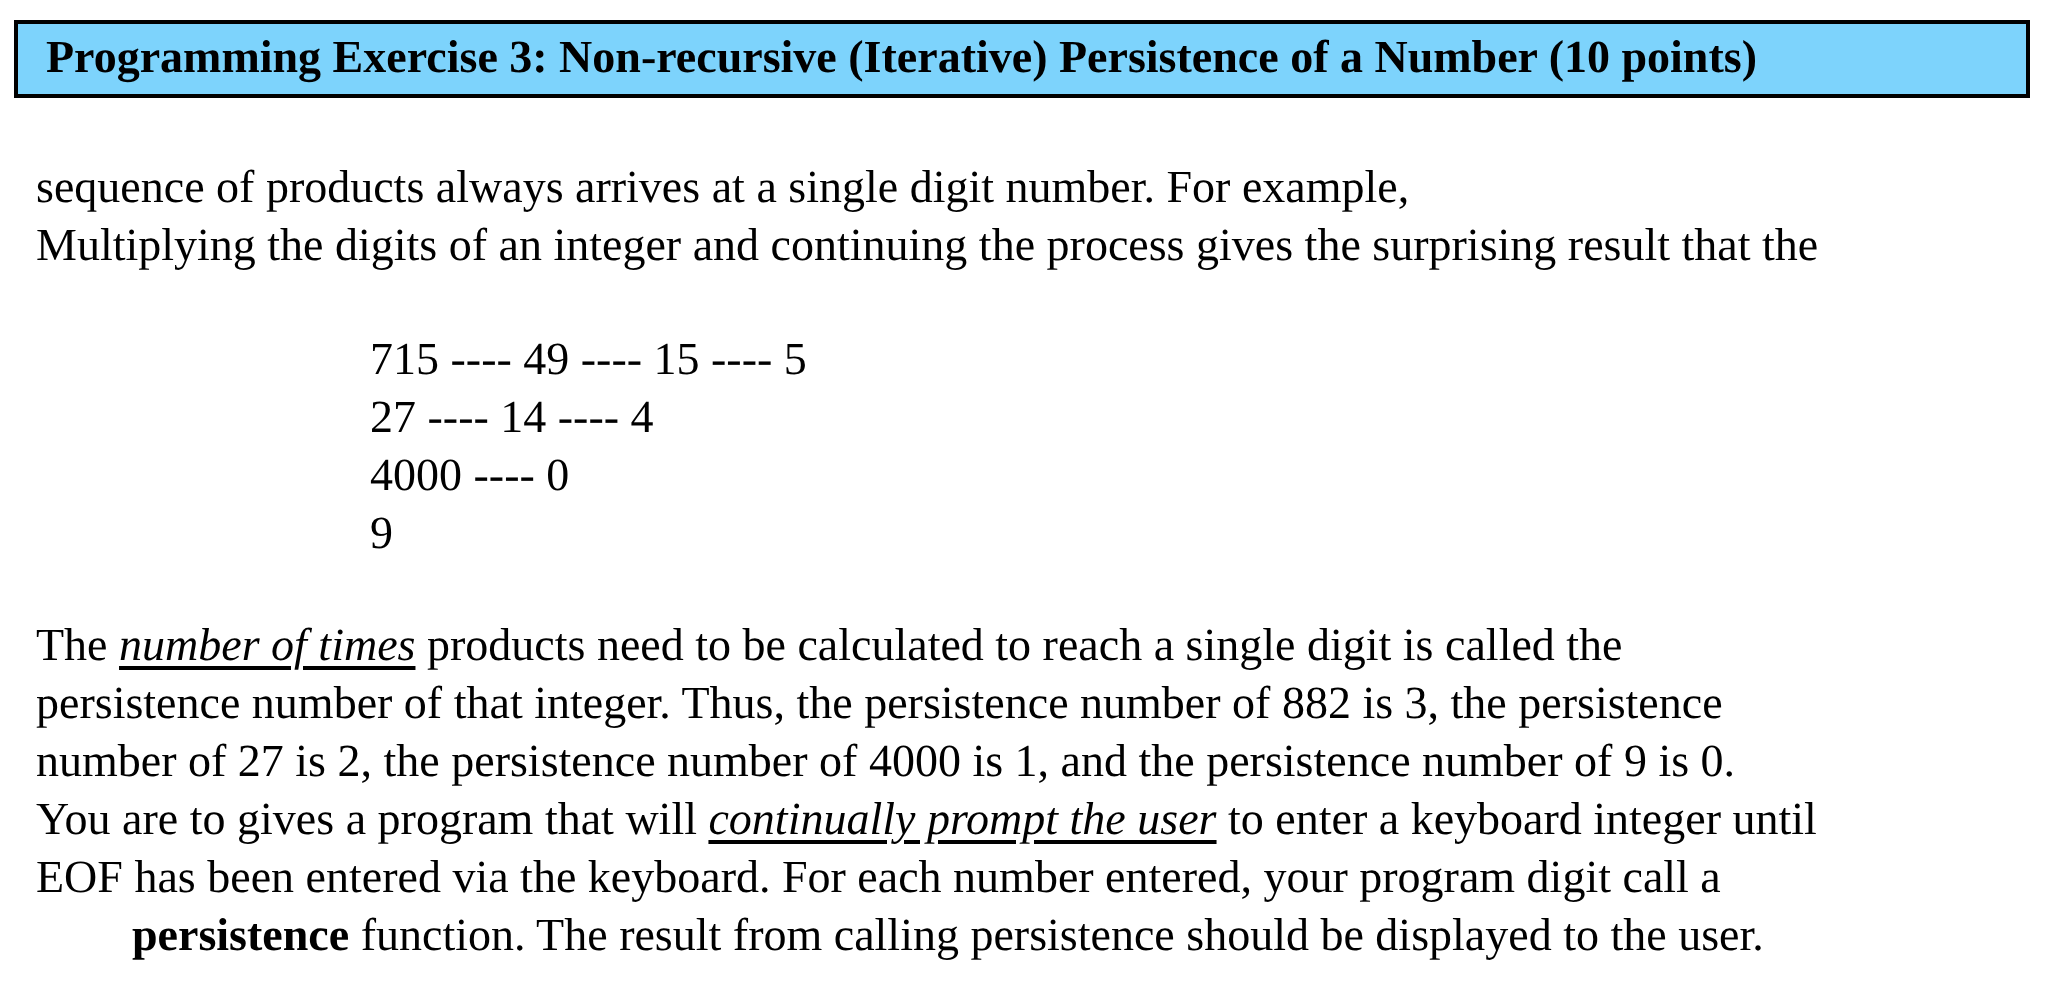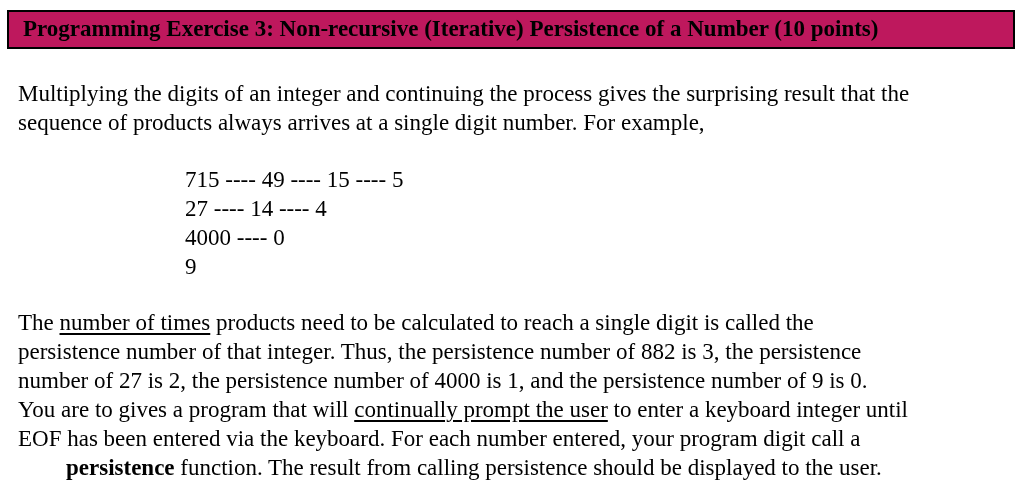--- a/index.html
+++ b/index.html
@@ -15,21 +15,21 @@
     color: #000000;
     font-family: "Liberation Serif", "DejaVu Serif", serif;
     font-size: 23px;
     line-height: 29px;
     overflow: hidden;
   }
   .title-box {
     margin: 10px 9px 0 7px;
     border: 2px solid #000000;
     padding: 2px 4px 4px 14px;
-    background: #be185d;
+    background: #7dd3fc;
   }
   .title-box h1 {
     margin: 0;
     font-size: 23px;
     line-height: 29px;
     font-weight: bold;
     white-space: nowrap;
   }
   .intro {
     margin: 30px 0 0 18px;
@@ -38,35 +38,36 @@
   .examples {
     margin: 28px 0 0 185px;
   }
   .body-par {
     margin: 27px 0 0 18px;
   }
   .u {
     text-decoration: underline;
     text-decoration-thickness: 2px;
     text-underline-offset: 3px;
+    font-style: italic;
   }
   .b { font-weight: bold; margin-left: 48px; }
 </style>
 </head>
 <body>
 
 <div class="page">
 
   <div class="title-box">
     <h1>Programming Exercise 3: Non-recursive (Iterative) Persistence of a Number (10 points)</h1>
   </div>
 
   <div class="intro">
+    <span class="line">sequence of products always arrives at a single digit number. For example,</span>
     <span class="line">Multiplying the digits of an integer and continuing the process gives the surprising result that the</span>
-    <span class="line">sequence of products always arrives at a single digit number. For example,</span>
   </div>
 
   <div class="examples">
     <span class="line">715 ---- 49 ---- 15 ---- 5</span>
     <span class="line">27 ---- 14 ---- 4</span>
     <span class="line">4000 ---- 0</span>
     <span class="line">9</span>
   </div>
 
   <div class="body-par">

